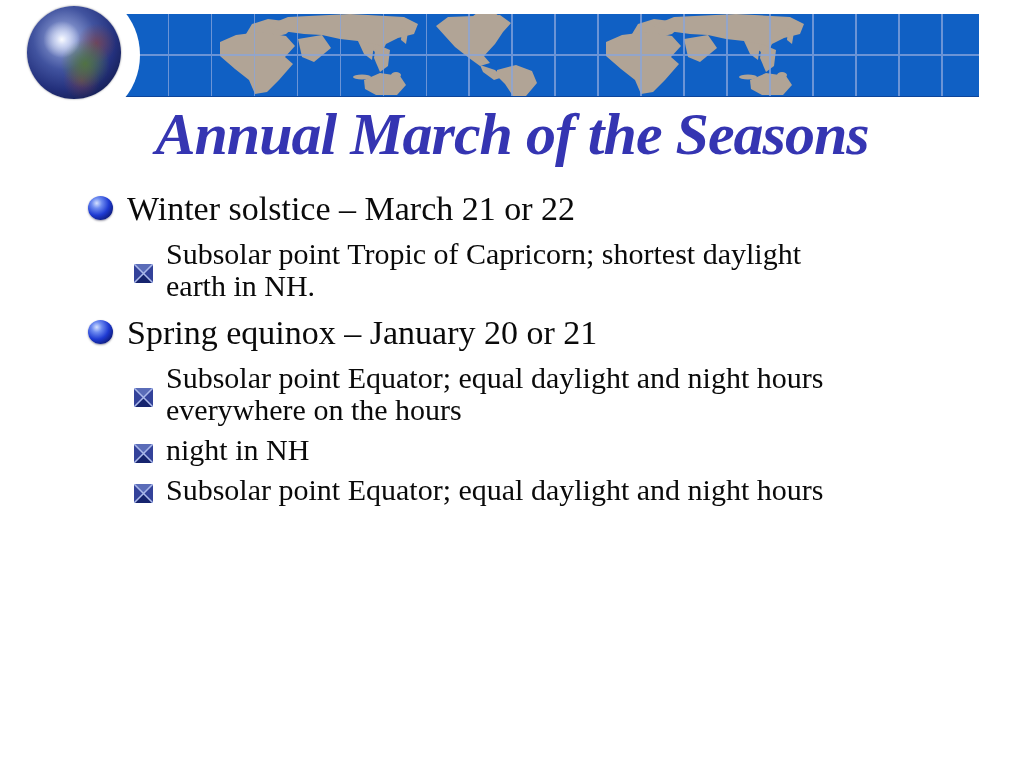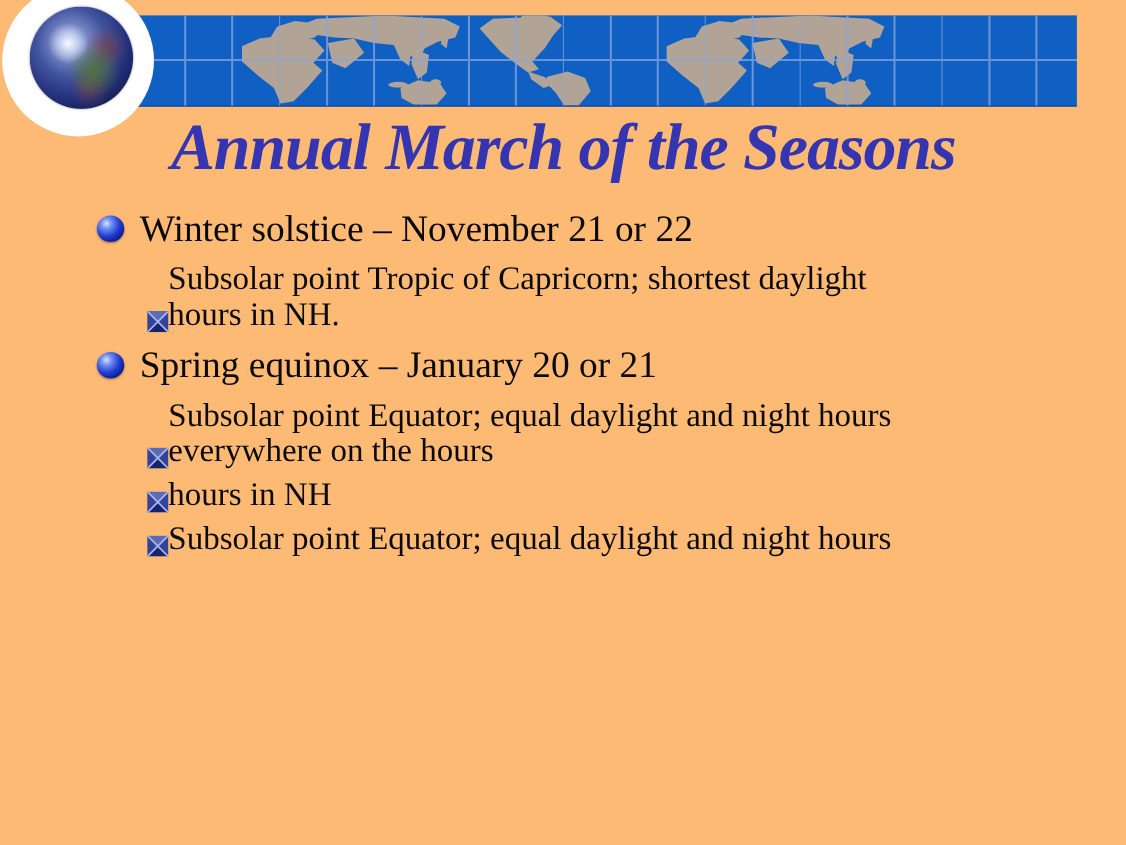--- a/index.html
+++ b/index.html
@@ -1,17 +1,17 @@
 <!DOCTYPE html>
 <html style="--banner_blue: #1060c4; --land_tan: #b1a496; --grid_line: #8aa6dc; --title_blue: #3535b2; --text_color: #0a0a0a;"><head>
 <meta charset="utf-8">
 <style>
   html,body{margin:0;padding:0;background:#888;}
   .slide{
-    position:relative;width:1024px;height:768px;background:#fdba74;
+    position:relative;width:1024px;height:768px;background:#ffffff;
     overflow:hidden;font-family:"Liberation Serif", serif;
   }
   
   .banner{
     position:absolute;left:118px;top:14px;width:861px;height:82px;
     background:var(--banner_blue);
     border-bottom:1px solid rgba(10,20,80,.35);
   }
   .banner svg{position:absolute;inset:0;width:100%;height:100%;}
   .land{fill:var(--land_tan);}
@@ -45,21 +45,21 @@
     color:var(--title_blue);letter-spacing:-1px;white-space:nowrap;
   }
   
   .content{position:absolute;left:88px;top:186px;width:880px;color:var(--text_color);}
   .l1{display:flex;align-items:flex-start;gap:14px;font-size:34px;line-height:46px;margin-bottom:6px;}
   .sphere{
     flex:0 0 auto;width:25px;height:24px;border-radius:50%;margin-top:10px;
     background:radial-gradient(circle at 35% 30%, #d4e1ff 0%, #6d8bf0 22%, #1e3ad2 52%, #0a1468 85%, #05093f 100%);
     box-shadow:0 1px 2px rgba(0,0,40,.4);
   }
-  .l2{display:flex;align-items:flex-end;margin-left:46px;margin-bottom:8px;font-size:30px;line-height:32px;}
+  .l2{display:flex;align-items:center;gap:13px;margin-left:46px;margin-bottom:8px;font-size:30px;line-height:32px;}
   .sq{flex:0 0 auto;width:19px;height:19px;margin-top:6px;}
   .l2 .line{display:block;}
 </style>
 </head>
 <body>
 
 <div class="slide">
 
   <div class="banner">
     <svg viewBox="0 0 861 82" preserveAspectRatio="none">
@@ -107,33 +107,33 @@
   <div class="globe-backdrop"></div>
   <div class="globe"></div>
 
   <div class="title">Annual March of the Seasons</div>
 
   <div class="content">
 
     <div>
       <div class="l1">
         <span class="sphere"></span>
-        <span>Winter solstice – November 21 or 22</span>
+        <span>Winter solstice – March 21 or 22</span>
       </div>
       <div class="l2">
         <svg class="sq" viewBox="0 0 20 20">
           <rect width="20" height="20" fill="#16246e"></rect>
           <path d="M0,0 L20,0 L10,10 Z" fill="#5a6cb8"></path>
           <path d="M0,0 L10,10 L0,20 Z" fill="#33429a"></path>
           <path d="M20,0 L20,20 L10,10 Z" fill="#33429a"></path>
           <path d="M0,0 L20,20 M20,0 L0,20" stroke="#aab8ea" stroke-width="1.6" fill="none"></path>
         </svg>
         <span>
           <span class="line">Subsolar point Tropic of Capricorn; shortest daylight</span>
-          <span class="line">hours in NH.</span>
+          <span class="line">earth in NH.</span>
         </span>
       </div>
     </div>
 
     <div>
       <div class="l1">
         <span class="sphere"></span>
         <span>Spring equinox – January 20 or 21</span>
       </div>
       <div class="l2">
@@ -154,21 +154,21 @@
     <div>
       <div class="l2">
         <svg class="sq" viewBox="0 0 20 20">
           <rect width="20" height="20" fill="#16246e"></rect>
           <path d="M0,0 L20,0 L10,10 Z" fill="#5a6cb8"></path>
           <path d="M0,0 L10,10 L0,20 Z" fill="#33429a"></path>
           <path d="M20,0 L20,20 L10,10 Z" fill="#33429a"></path>
           <path d="M0,0 L20,20 M20,0 L0,20" stroke="#aab8ea" stroke-width="1.6" fill="none"></path>
         </svg>
         <span>
-          <span class="line">hours in NH</span>
+          <span class="line">night in NH</span>
         </span>
       </div>
     </div>
 
     <div>
       <div class="l2">
         <svg class="sq" viewBox="0 0 20 20">
           <rect width="20" height="20" fill="#16246e"></rect>
           <path d="M0,0 L20,0 L10,10 Z" fill="#5a6cb8"></path>
           <path d="M0,0 L10,10 L0,20 Z" fill="#33429a"></path>

